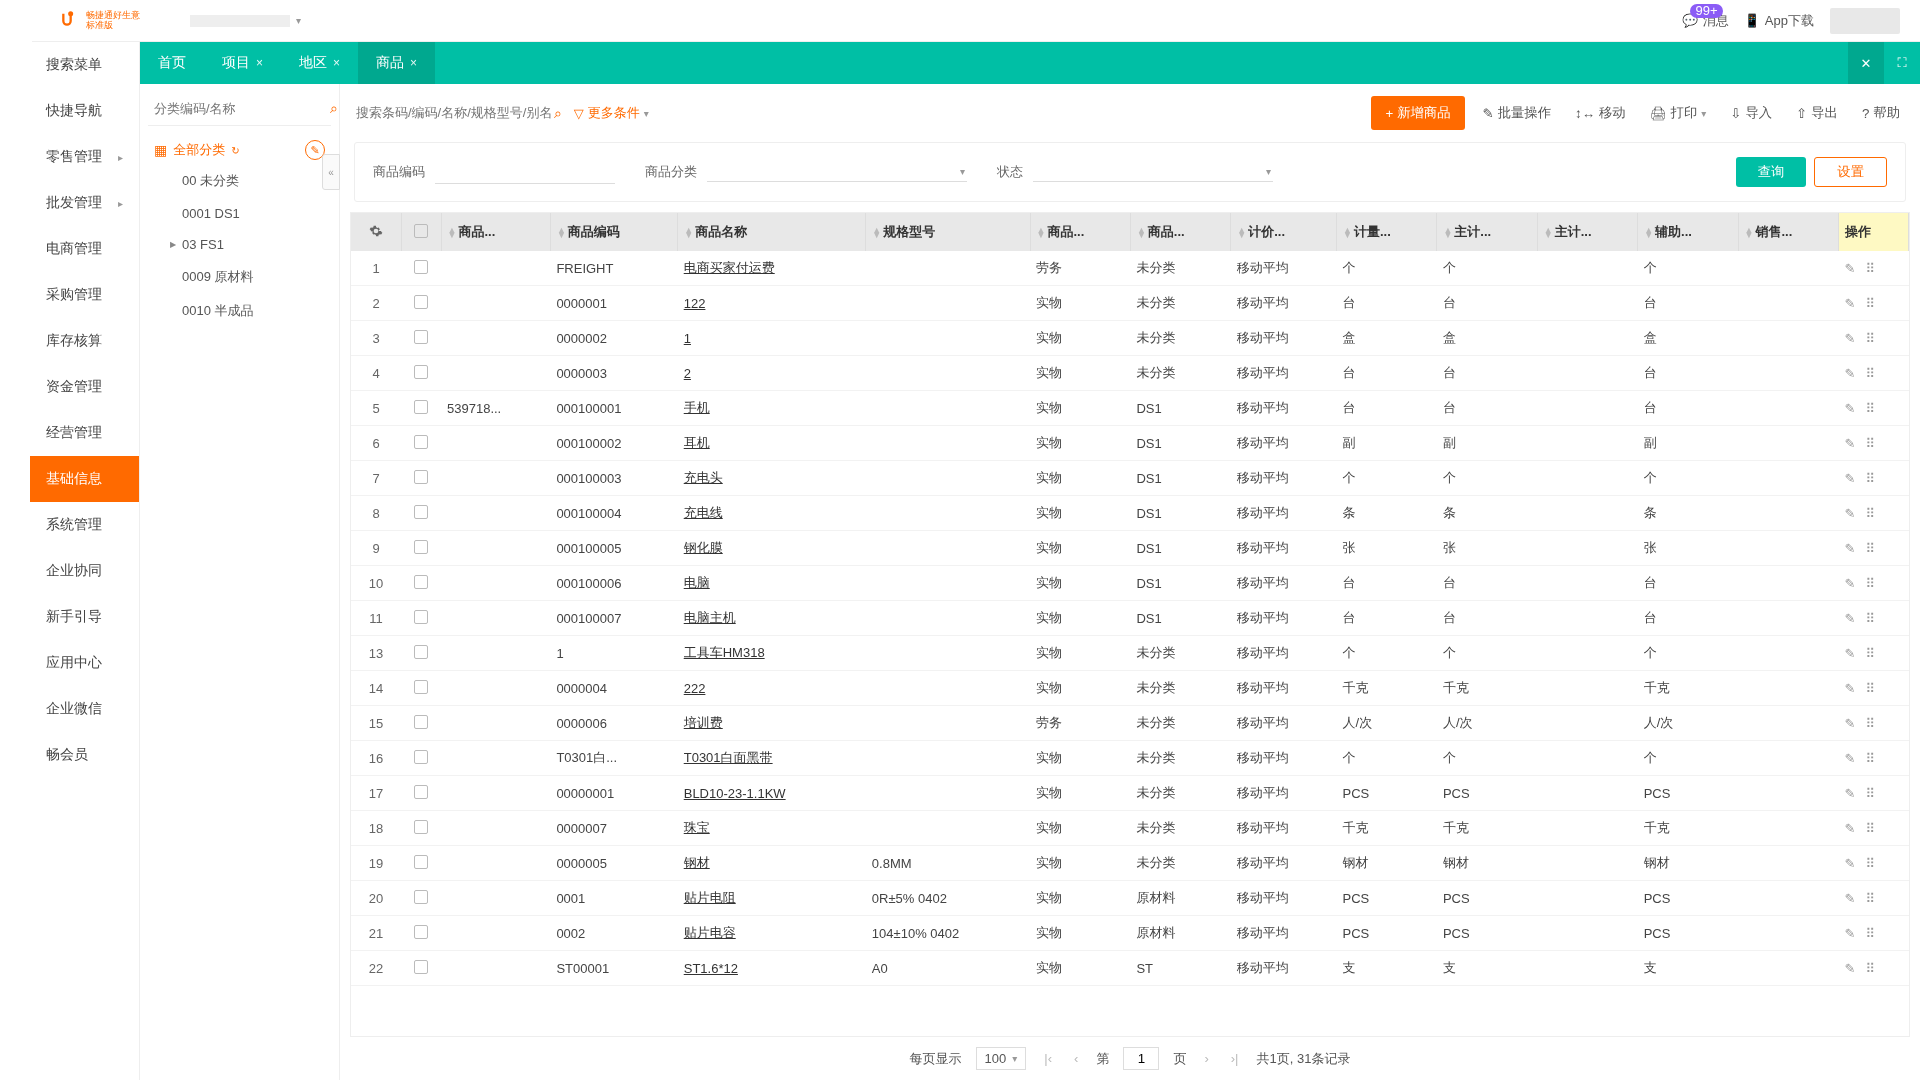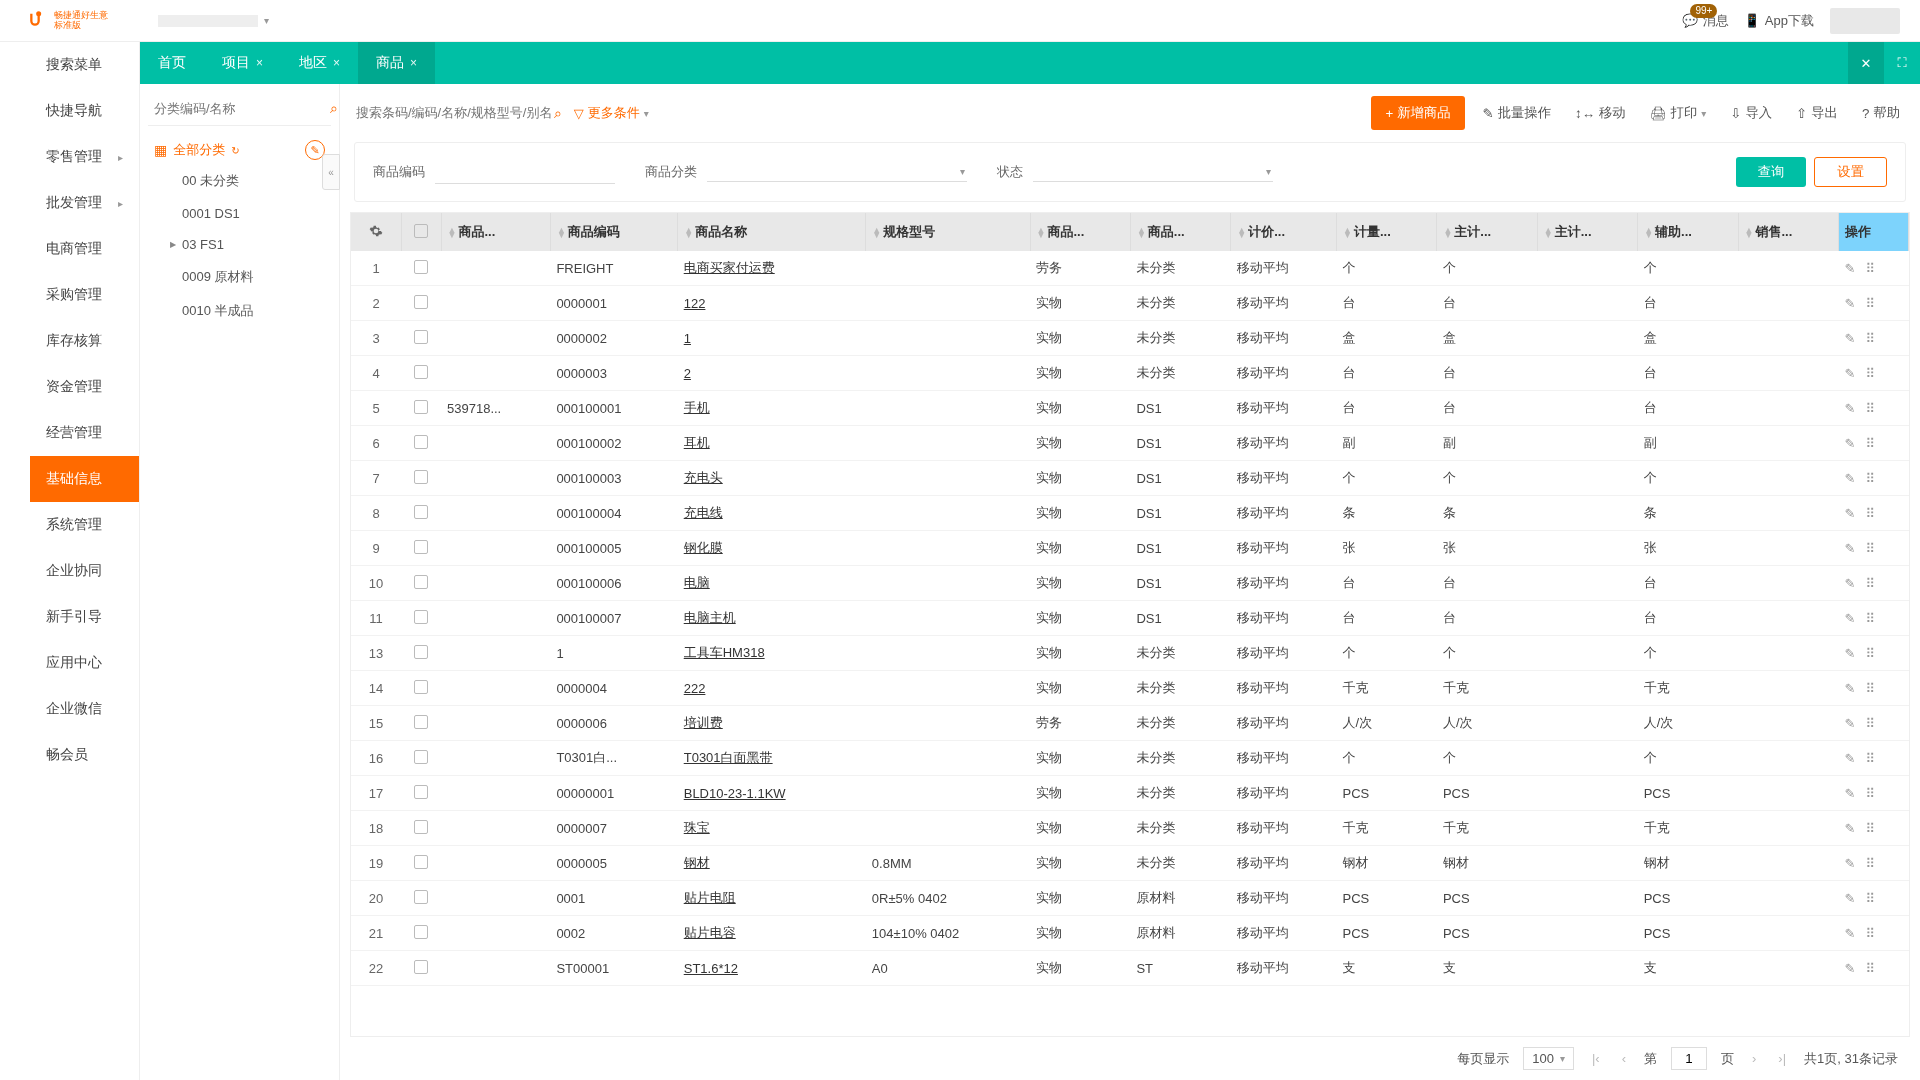--- a/index.html
+++ b/index.html
@@ -1,25 +1,25 @@
 <!DOCTYPE html>
 <html><head>
 <meta charset="utf-8">
 <style>
 * { margin: 0; padding: 0; box-sizing: border-box; }
 body { font-family: -apple-system, "PingFang SC", "Microsoft YaHei", sans-serif; font-size: 13px; color: #333; background: #fff; }
 
-.topbar { display: flex; align-items: center; height: 42px; border-bottom: 1px solid #eee; padding: 0 20px; }
+.topbar { display: flex; align-items: center; height: 42px; border-bottom: 1px solid #eee; padding: 0 20px; margin-left: 32px; }
 .logo { width: 30px; height: 30px; background: #fff; border-radius: 4px; display: flex; align-items: center; justify-content: center; }
 .logo svg { width: 22px; height: 22px; }
 .logo-text { display: flex; flex-direction: column; font-size: 9px; color: #ff6a00; margin-left: 4px; line-height: 1.1; }
 .topbar-dropdown { margin-left: 40px; color: #aaa; display: flex; align-items: center; gap: 6px; padding: 4px 10px; }
 .topbar-right { margin-left: auto; display: flex; align-items: center; gap: 16px; }
 .msg-badge { position: relative; display: flex; align-items: center; gap: 4px; color: #555; }
-.badge { position: absolute; top: -8px; left: 8px; background: #a16207; color: #fff; border-radius: 8px; padding: 0 5px; font-size: 10px; line-height: 14px; }
+.badge { position: absolute; top: -8px; left: 8px; background: #8b5cf6; color: #fff; border-radius: 8px; padding: 0 5px; font-size: 13px; line-height: 14px; }
 .avatar-placeholder { width: 70px; height: 26px; background: #e8e8e8; border-radius: 2px; }
 
 .layout { display: flex; height: calc(100vh - 42px); margin-left: 30px; }
 .sidebar { width: 110px; background: #fff; border-right: 1px solid #eee; overflow-y: auto; flex-shrink: 0; }
 .sidebar-item { padding: 14px 16px; color: #444; cursor: pointer; display: flex; align-items: center; justify-content: space-between; font-size: 14px;}
 .sidebar-item.active { background: #ff6a00; color: #fff; }
 .sidebar-item .caret { font-size: 10px; color: #999; }
 
 .main { flex: 1; display: flex; flex-direction: column; min-width: 0; }
 .tabbar { background: #00bfa5; height: 42px; display: flex; align-items: center; }
@@ -68,23 +68,23 @@
 thead th .sort { color: #bbb; font-size: 9px; display: inline-flex; flex-direction: column; line-height: 5px; margin-right: 2px; vertical-align: middle; }
 tbody td { padding: 8px 6px; border-bottom: 1px solid #f2f2f2; font-size: 13px; color: #444; white-space: nowrap; }
 tbody td.idx { text-align: center; color: #666; }
 tbody td.name a { color: #333; text-decoration: underline; }
 .checkbox { width: 14px; height: 14px; border: 1px solid #bbb; border-radius: 2px; display: inline-block; }
 .op-icons { display: flex; gap: 10px; color: #999; }
 th.col-gear, td.col-gear { width: 40px; text-align: center; }
 th.col-check, td.col-check { width: 40px; text-align: center; }
 th.col-idx, td.idx { width: 50px; }
 th.col-ops, td.col-ops { width: 70px; position: sticky; right: 0; background: #fff; }
-thead th.col-ops { background: #7dd3fc; }
-
-.pager { display: flex; align-items: center; justify-content: flex-end; gap: 14px; padding: 10px 12px; font-size: 13px; color: #555; }
+thead th.col-ops { background: #fef9c3; }
+
+.pager { display: flex; align-items: center; justify-content: center; gap: 14px; padding: 10px 12px; font-size: 13px; color: #555; }
 .pager .page-size { border: 1px solid #ddd; padding: 3px 8px; display: flex; align-items: center; gap: 6px; }
 .pager .page-input { width: 36px; border: 1px solid #ddd; text-align: center; padding: 3px; }
 .pager .nav-btn { color: #bbb; cursor: pointer; padding: 0 4px; }
 .chevron-down { font-size: 10px; color: #999; }
 .gear-svg { width: 14px; height: 14px; color: #666; }
 </style>
 </head>
 <body>
 
 <div class="topbar">

